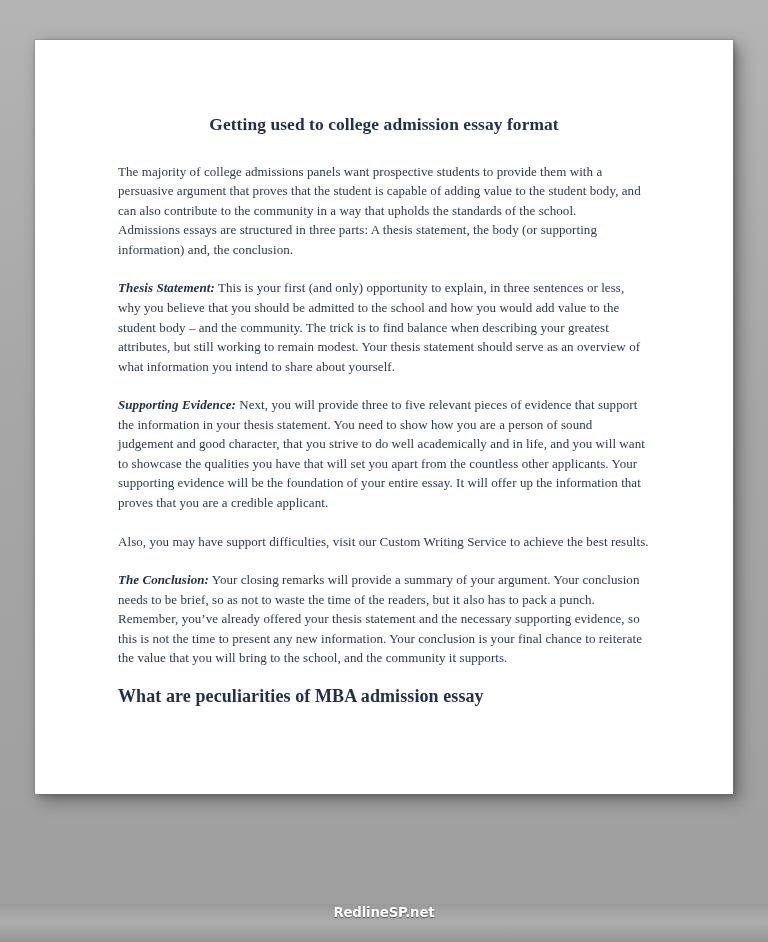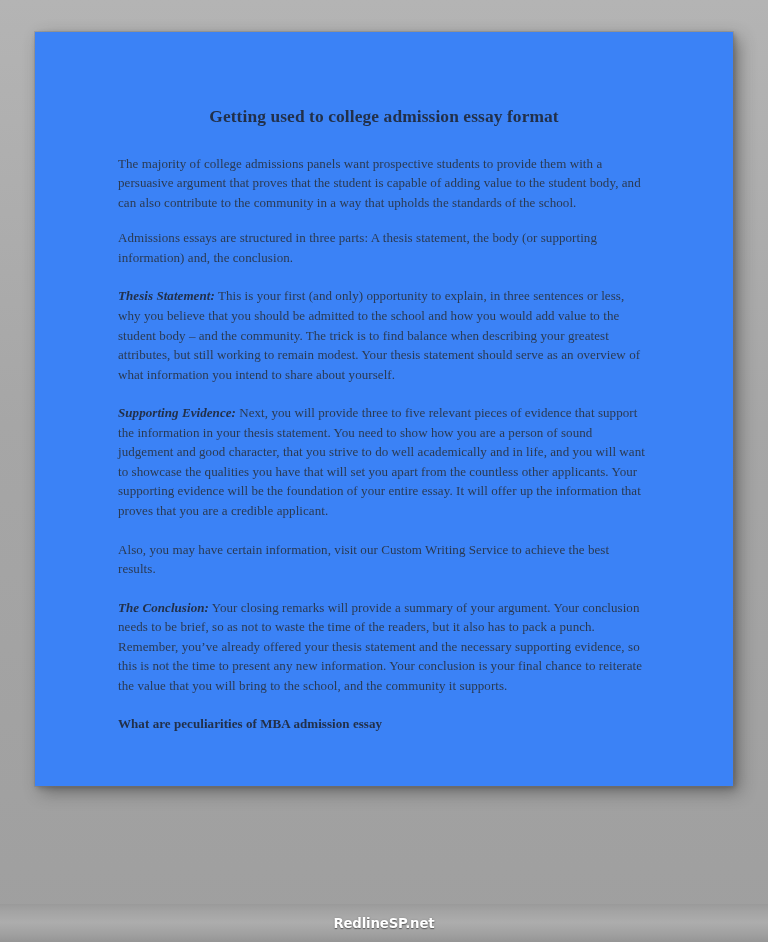--- a/index.html
+++ b/index.html
@@ -15,24 +15,24 @@
     background-image:
       linear-gradient(180deg, #b4b4b4 0%, #a6a6a6 45%, #9f9f9f 100%);
     font-family: "Liberation Serif", "DejaVu Serif", serif;
     position: relative;
   }
 
   
   #page-sheet {
     position: absolute;
     left: 35px;
-    top: 32px;
+    top: 40px;
     width: 698px;
     height: 754px;
-    background: #3b82f6;
+    background: #ffffff;
     box-shadow:
       0 0 0 1px rgba(120,120,120,0.30),
       6px 6px 16px rgba(40,40,40,0.45),
       2px 2px 5px rgba(60,60,60,0.35);
   }
 
   #doc-body {
     position: absolute;
     left: 83px;
     top: 74px;
@@ -53,35 +53,35 @@
   .para {
     font-size: 13px;
     line-height: 19.55px;
     color: #2b3a52;
     margin: 0;
     text-align: left;
     letter-spacing: 0.005em;
   }
 
   .para + .para {
-    margin-top: 16px;
+    margin-top: 0;
   }
 
   .block-gap {
     height: 19px;
   }
 
   .lead-in {
     font-weight: bold;
     color: #22304a;
     font-style: italic;
   }
 
   .sub-heading {
-    font-size: 13px;
+    font-size: 18px;
     font-weight: bold;
     color: #22304a;
     line-height: 19.55px;
     margin: 0;
     letter-spacing: 0.005em;
   }
 
   
   #watermark-bar {
     position: absolute;
@@ -89,21 +89,21 @@
     bottom: 0;
     width: 768px;
     height: 38px;
     background: linear-gradient(180deg,
         #9a9a9a 0%,
         #a3a3a3 18%,
         #adadad 48%,
         #a0a0a0 80%,
         #959595 100%);
     display: flex;
-    align-items: center;
+    align-items: flex-start;
     justify-content: center;
   }
 
   #watermark-text {
     font-family: "DejaVu Sans", "Liberation Sans", sans-serif;
     font-size: 14.5px;
     font-weight: bold;
     color: #ffffff;
     letter-spacing: -0.2px;
     transform: scaleX(0.92);
@@ -129,21 +129,21 @@
     <div class="block-gap"></div>
 
     <p class="para"><span class="lead-in">Thesis Statement:</span><span> This is your first (and only) opportunity to explain, in three sentences or less, why you believe that you should be admitted to the school and how you would add value to the student body – and the community. The trick is to find balance when describing your greatest attributes, but still working to remain modest. Your thesis statement should serve as an overview of what information you intend to share about yourself.</span></p>
 
     <div class="block-gap"></div>
 
     <p class="para"><span class="lead-in">Supporting Evidence:</span><span> Next, you will provide three to five relevant pieces of evidence that support the information in your thesis statement. You need to show how you are a person of sound judgement and good character, that you strive to do well academically and in life, and you will want to showcase the qualities you have that will set you apart from the countless other applicants. Your supporting evidence will be the foundation of your entire essay. It will offer up the information that proves that you are a credible applicant.</span></p>
 
     <div class="block-gap"></div>
 
-    <p class="para">Also, you may have certain information, visit our Custom Writing Service to achieve the best results.</p>
+    <p class="para">Also, you may have support difficulties, visit our Custom Writing Service to achieve the best results.</p>
 
     <div class="block-gap"></div>
 
     <p class="para"><span class="lead-in">The Conclusion:</span><span> Your closing remarks will provide a summary of your argument. Your conclusion needs to be brief, so as not to waste the time of the readers, but it also has to pack a punch. Remember, you’ve already offered your thesis statement and the necessary supporting evidence, so this is not the time to present any new information. Your conclusion is your final chance to reiterate the value that you will bring to the school, and the community it supports.</span></p>
 
     <div class="block-gap"></div>
 
     <p class="sub-heading">What are peculiarities of MBA admission essay</p>
 
   </div>

